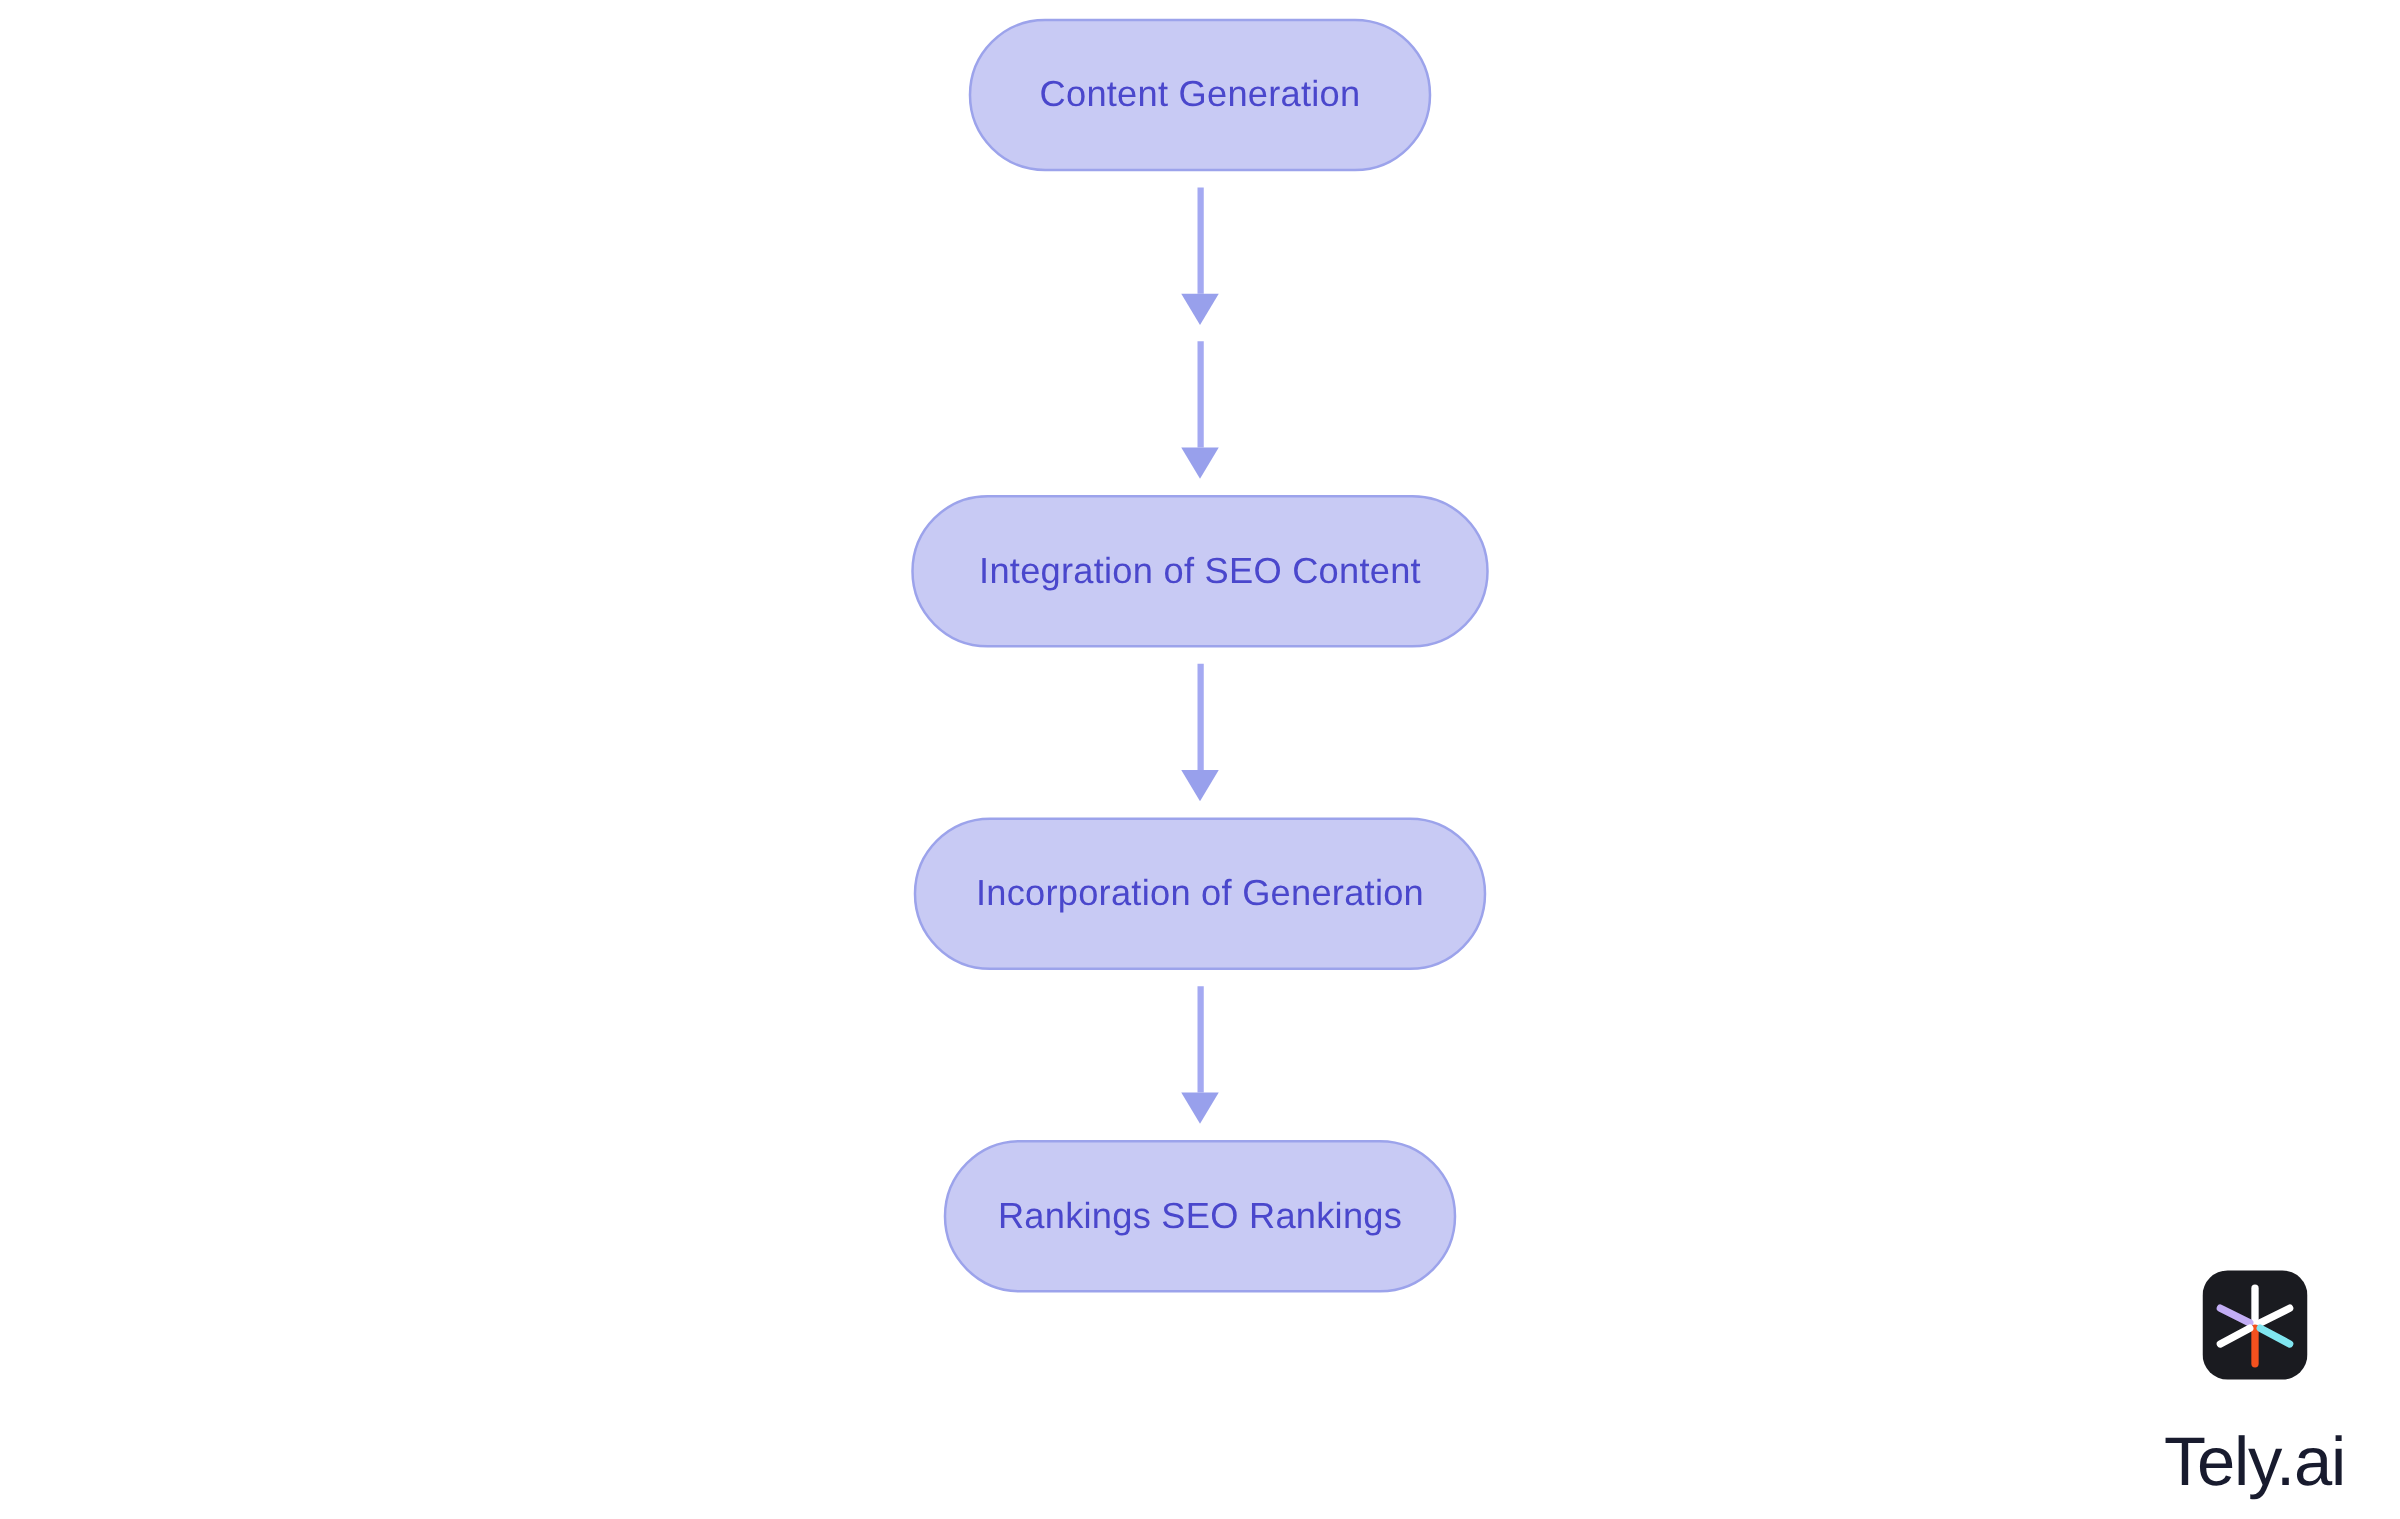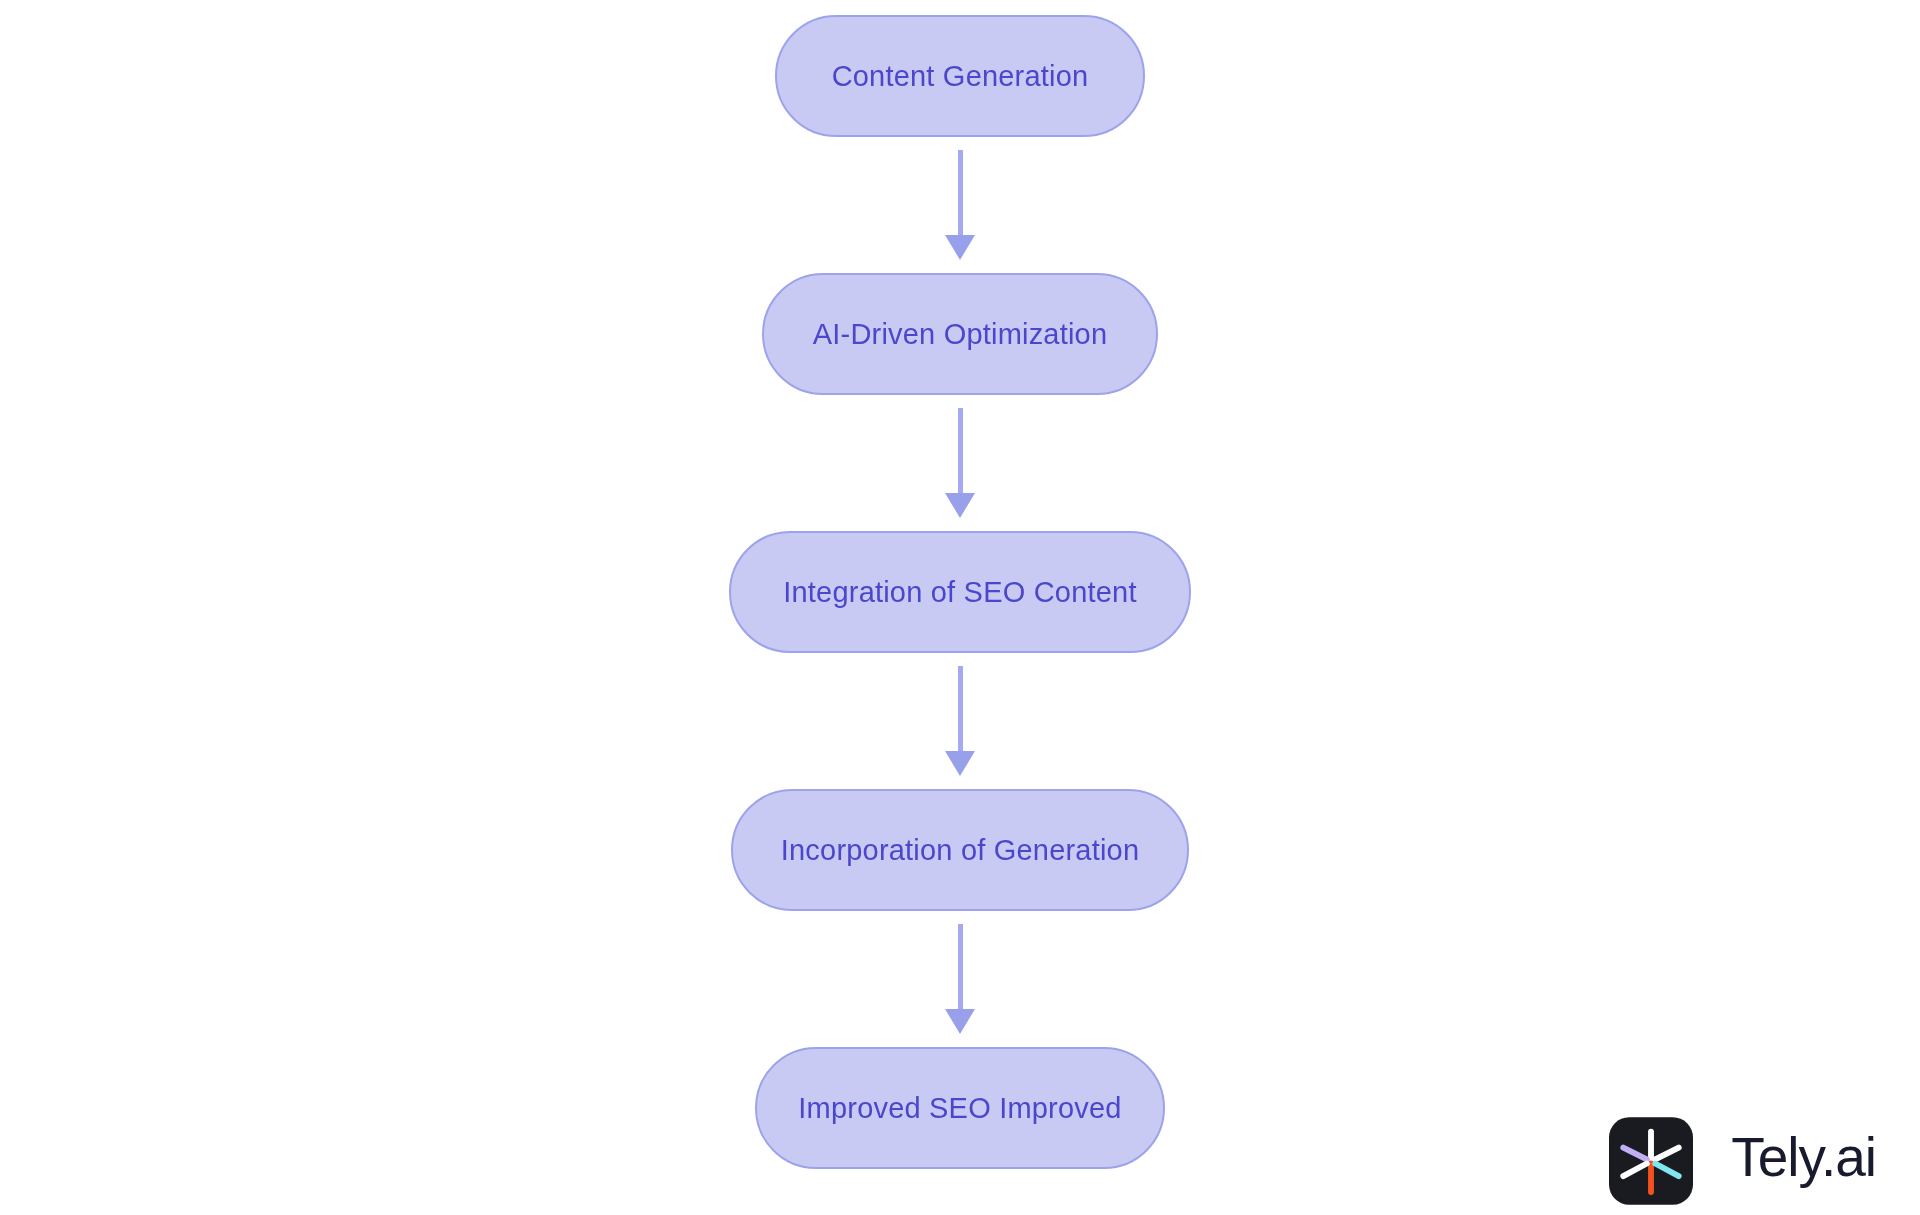--- a/index.html
+++ b/index.html
@@ -68,20 +68,21 @@
     border-right: 15px solid transparent;
     border-top: 25px solid var(--arrow-head, #98a0ec);
   }
   .brand {
     position: absolute;
     right: 44px;
     bottom: 10px;
     display: flex;
     align-items: center;
     gap: 38px;
+    flex-direction: column;
   }
   .brand-icon {
     width: 84px;
     height: 88px;
     flex: none;
   }
   .brand-icon .tile { fill: var(--tile, #1a1b20); }
   .brand-icon .sp-top { stroke: var(--spoke-top, #ffffff); }
   .brand-icon .sp-bottom { stroke: var(--spoke-bottom, #f4511e); }
   .brand-icon .sp-ul { stroke: var(--spoke-upper-left, #c3aef5); }
@@ -107,23 +108,20 @@
 
     <div class="node n1">
       <span>Content Generation</span>
     </div>
 
     <div class="arrow">
       <div class="arrow-line"></div>
       <div class="arrow-head"></div>
     </div>
 
-    <div class="node n2">
-      <span>AI-Driven Optimization</span>
-    </div>
 
     <div class="arrow">
       <div class="arrow-line"></div>
       <div class="arrow-head"></div>
     </div>
 
     <div class="node n3">
       <span>Integration of SEO Content</span>
     </div>
 
@@ -135,21 +133,21 @@
     <div class="node n4">
       <span>Incorporation of Generation</span>
     </div>
 
     <div class="arrow">
       <div class="arrow-line"></div>
       <div class="arrow-head"></div>
     </div>
 
     <div class="node n5">
-      <span>Improved SEO Improved</span>
+      <span>Rankings SEO Rankings</span>
     </div>
 
   </div>
 
   <div class="brand">
     <svg class="brand-icon" viewBox="0 0 100 104" xmlns="http://www.w3.org/2000/svg">
       <rect class="tile" x="0" y="0" width="100" height="104" rx="24"></rect>
       <line class="sp-top" x1="50" y1="17" x2="50" y2="49"></line>
       <line class="sp-bottom" x1="50" y1="55" x2="50" y2="89"></line>
       <line class="sp-ul" x1="17" y1="36" x2="45" y2="50"></line>

